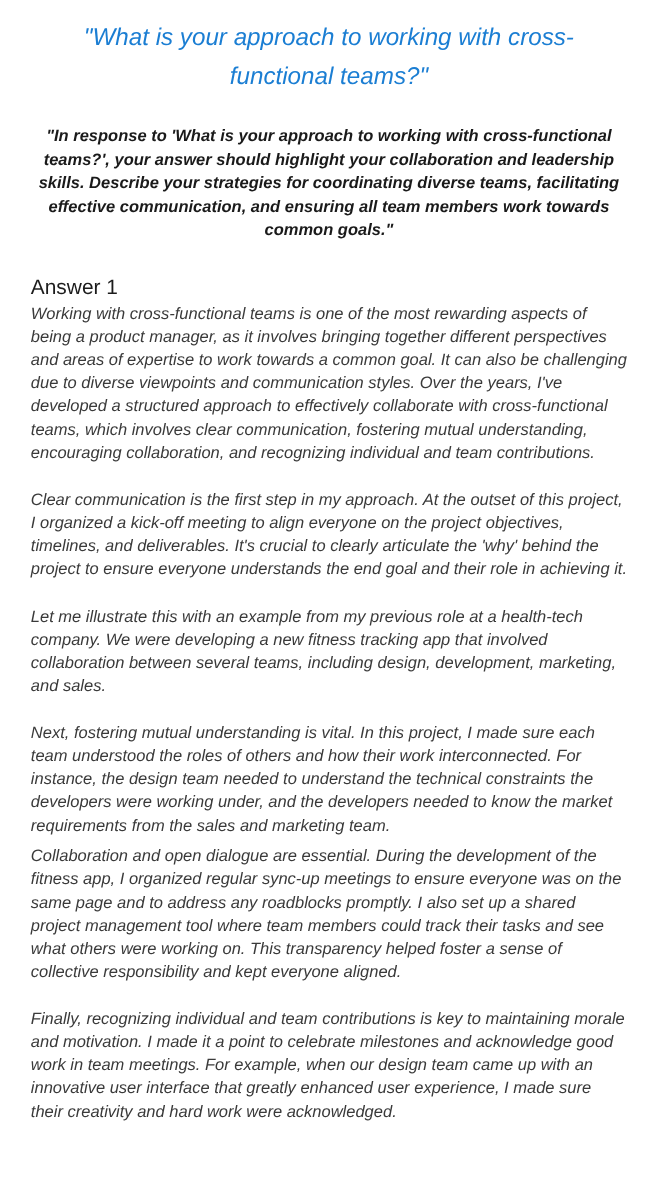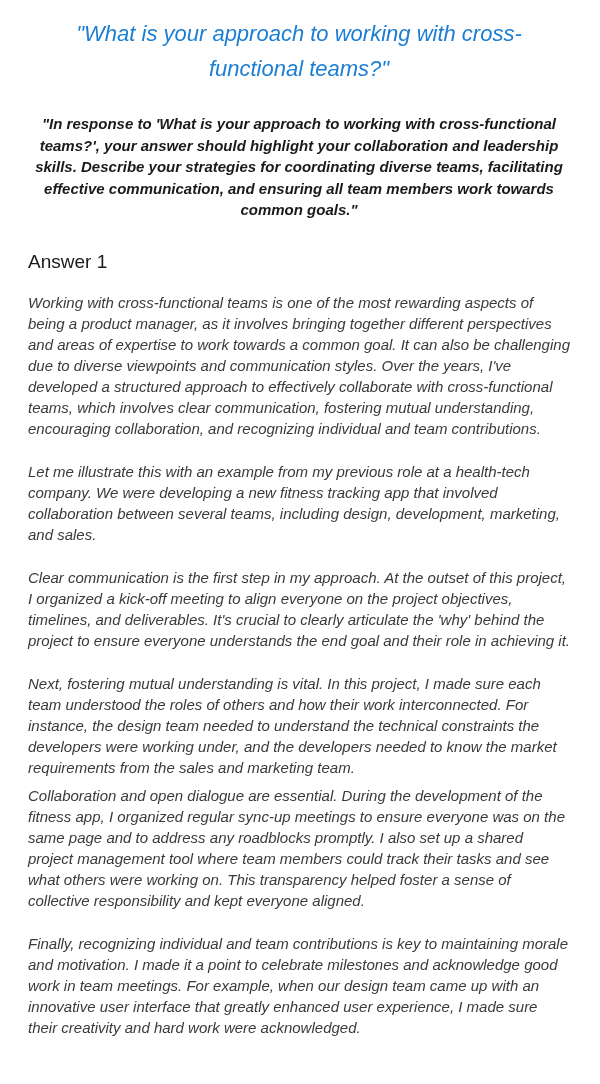--- a/index.html
+++ b/index.html
@@ -53,38 +53,38 @@
   }
   .body-para {
     color: var(--color-body);
     font-style: italic;
     font-weight: 400;
     font-size: 15px;
     line-height: 21px;
     text-align: left;
     margin-top: 22px;
   }
-  .body-para.first { margin-top: 18px; }
+  .body-para.first { margin-top: 1px; }
   .body-para.tight { margin-top: 7px; }
 </style>
 </head>
 <body>
 
 <div class="page">
   <h1 class="title">"What is your approach to working with cross-functional teams?"</h1>
 
   <p class="prompt">"In response to 'What is your approach to working with cross-functional teams?', your answer should highlight your collaboration and leadership skills. Describe your strategies for coordinating diverse teams, facilitating effective communication, and ensuring all team members work towards common goals."</p>
 
   <h2 class="answer-heading">Answer 1</h2>
 
   <p class="body-para first">Working with cross-functional teams is one of the most rewarding aspects of being a product manager, as it involves bringing together different perspectives and areas of expertise to work towards a common goal. It can also be challenging due to diverse viewpoints and communication styles. Over the years, I've developed a structured approach to effectively collaborate with cross-functional teams, which involves clear communication, fostering mutual understanding, encouraging collaboration, and recognizing individual and team contributions.</p>
 
+  <p class="body-para">Clear communication is the first step in my approach. At the outset of this project, I organized a kick-off meeting to align everyone on the project objectives, timelines, and deliverables. It's crucial to clearly articulate the 'why' behind the project to ensure everyone understands the end goal and their role in achieving it.</p>
+
   <p class="body-para">Let me illustrate this with an example from my previous role at a health-tech company. We were developing a new fitness tracking app that involved collaboration between several teams, including design, development, marketing, and sales.</p>
-
-  <p class="body-para">Clear communication is the first step in my approach. At the outset of this project, I organized a kick-off meeting to align everyone on the project objectives, timelines, and deliverables. It's crucial to clearly articulate the 'why' behind the project to ensure everyone understands the end goal and their role in achieving it.</p>
 
   <p class="body-para">Next, fostering mutual understanding is vital. In this project, I made sure each team understood the roles of others and how their work interconnected. For instance, the design team needed to understand the technical constraints the developers were working under, and the developers needed to know the market requirements from the sales and marketing team.</p>
 
   <p class="body-para tight">Collaboration and open dialogue are essential. During the development of the fitness app, I organized regular sync-up meetings to ensure everyone was on the same page and to address any roadblocks promptly. I also set up a shared project management tool where team members could track their tasks and see what others were working on. This transparency helped foster a sense of collective responsibility and kept everyone aligned.</p>
 
   <p class="body-para">Finally, recognizing individual and team contributions is key to maintaining morale and motivation. I made it a point to celebrate milestones and acknowledge good work in team meetings. For example, when our design team came up with an innovative user interface that greatly enhanced user experience, I made sure their creativity and hard work were acknowledged.</p>
 
 </div>
 
 </body></html>

